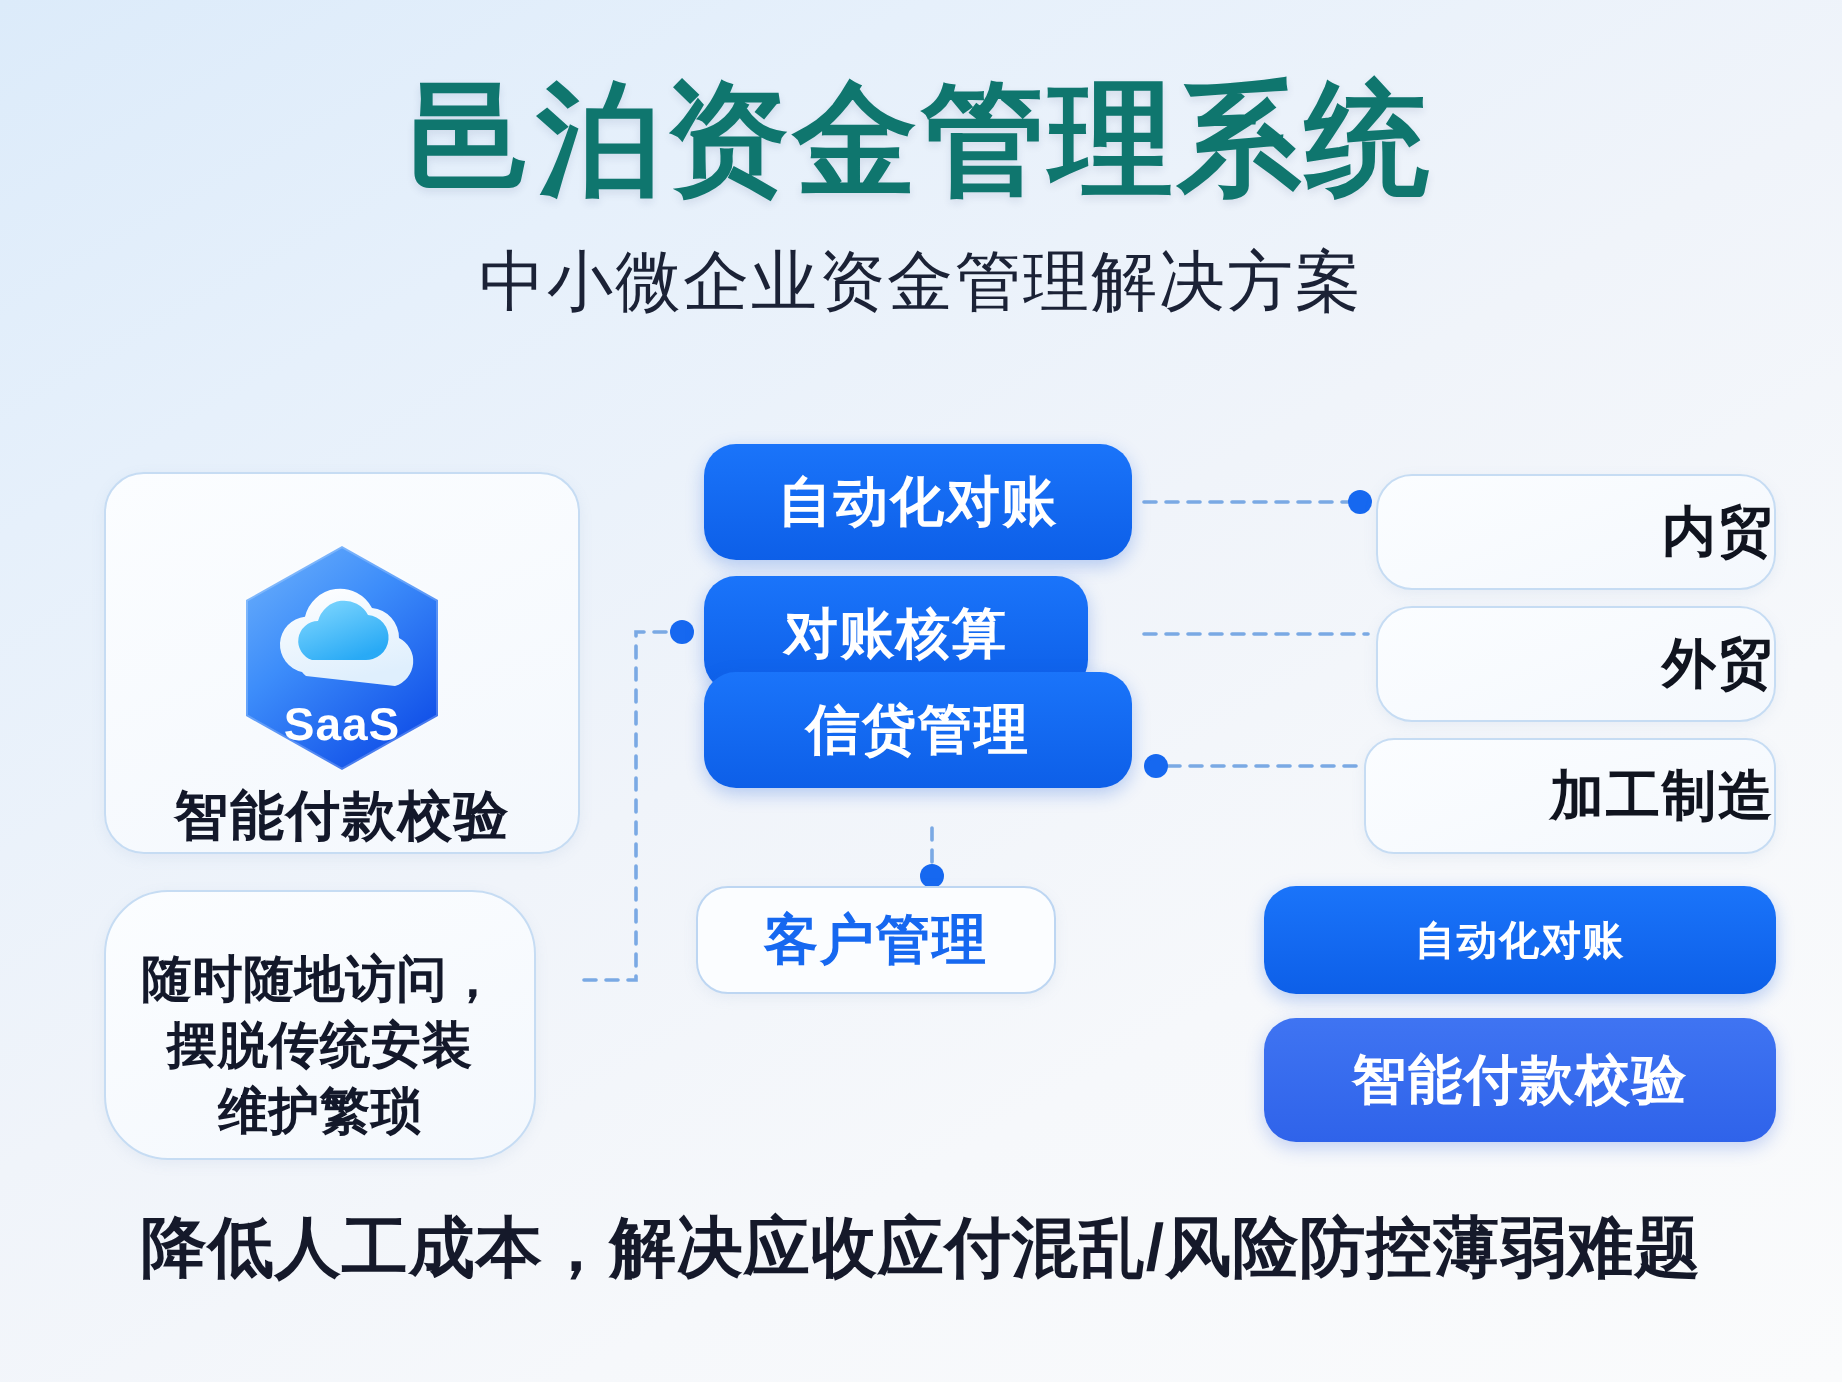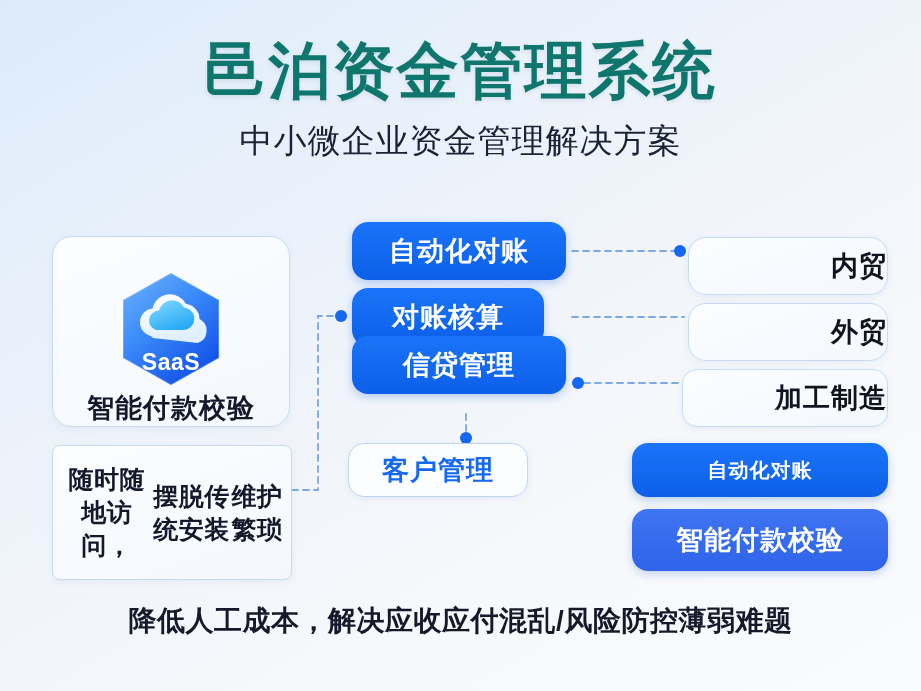--- a/index.html
+++ b/index.html
@@ -111,22 +111,23 @@
     margin-top: 2px;
     font-size: 27px;
     font-weight: 700;
     color: #13182a;
     letter-spacing: 1px;
   }
 
   #access-card {
     position: absolute;
     left: 52px; top: 430px;
-    width: 240px; height: 135px;
-    border-radius: 8px;
+    width: 216px; height: 135px;
+    border-radius: 32px;
+    flex-direction: column;
     padding: 6px 8px;
   }
   .access-line {
     font-size: 25px;
     font-weight: 700;
     color: #13182a;
     line-height: 1.32;
     letter-spacing: 0.5px;
   }
 
@@ -150,21 +151,21 @@
 
   #pill-auto      { position:absolute; left:632px; top:443px;  width:256px; height:54px; font-size:20px; }
   #pill-smartpay  { position:absolute; left:632px; top:509px;  width:256px; height:62px; font-size:27px; }
 
   
   .footer {
     position: absolute;
     left: 0; right: 0;
     top: 602px;
     text-align: center;
-    font-size: 28px;
+    font-size: 33px;
     font-weight: 700;
     color: #15192a;
     letter-spacing: 0.5px;
   }
 
   
   #connectors {
     position: absolute;
     left: 0; top: 0;
     width: 921px; height: 691px;

